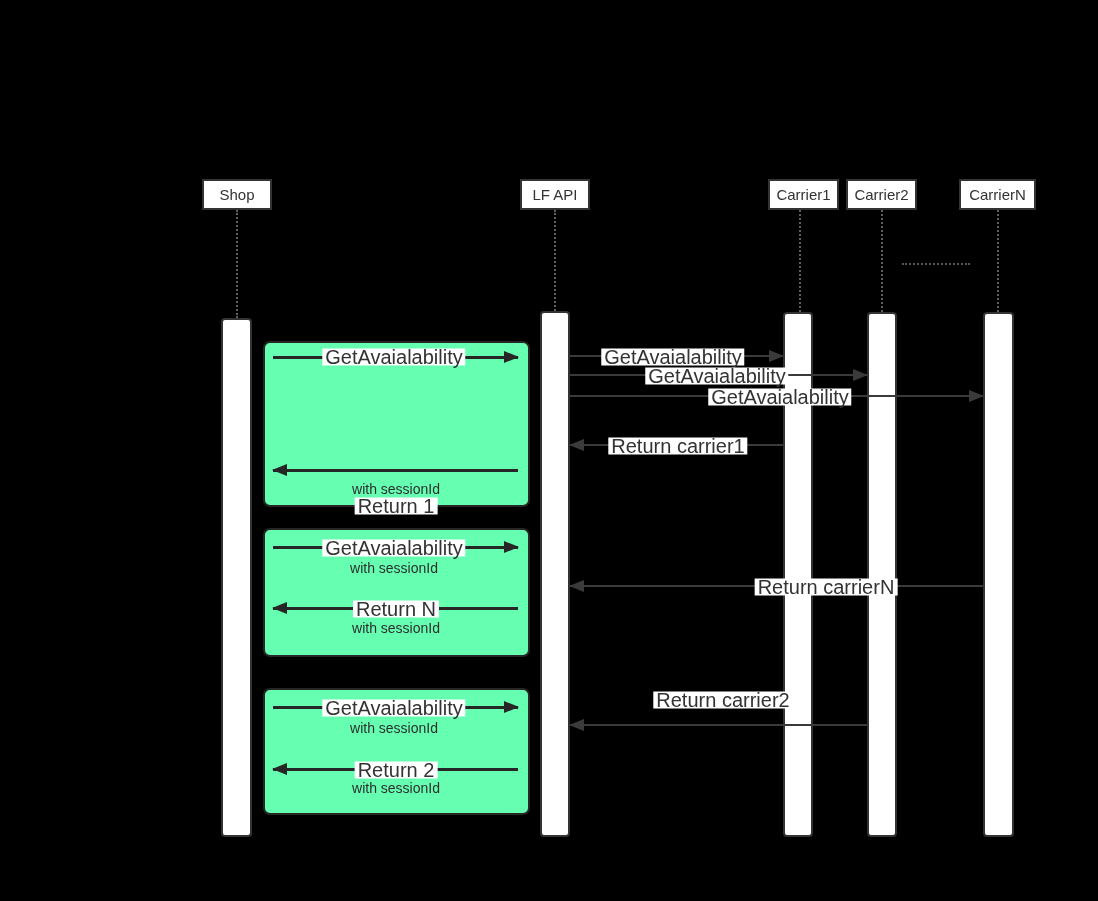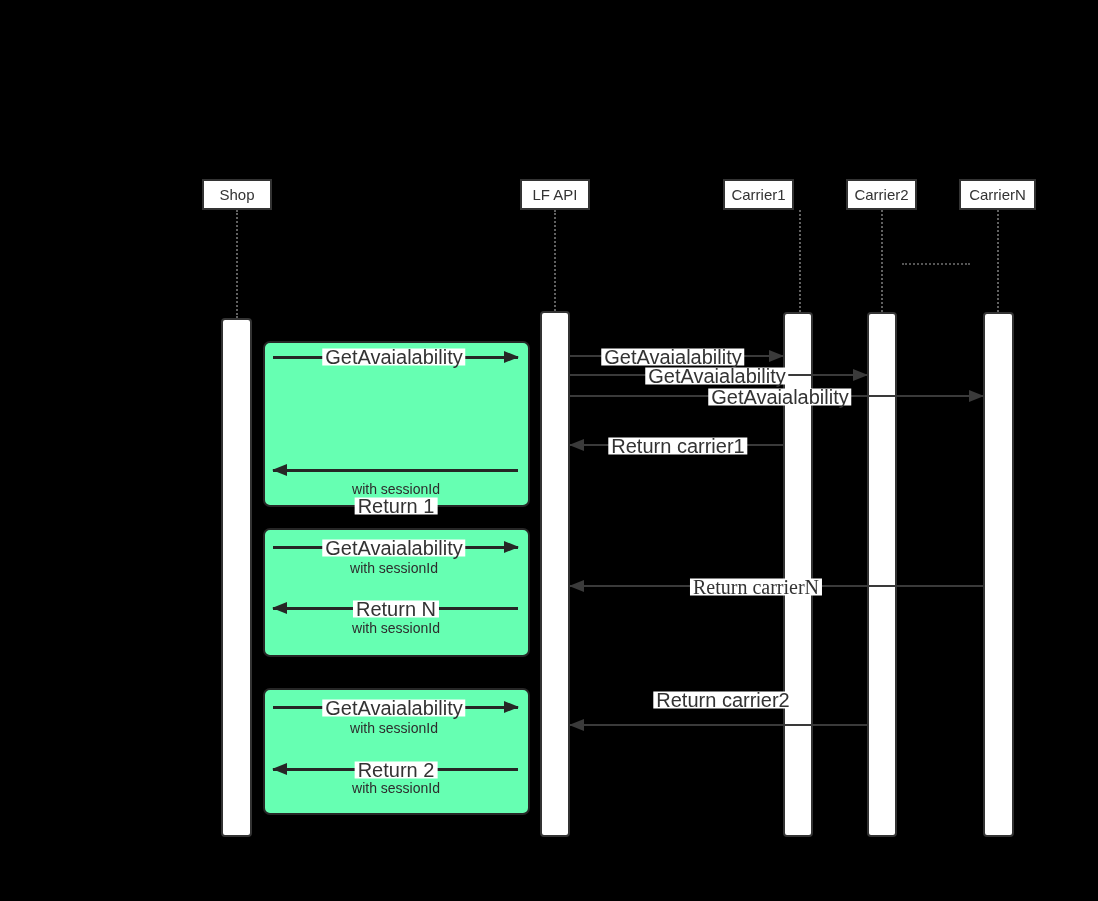--- a/index.html
+++ b/index.html
@@ -42,21 +42,21 @@
   <div class="lifeline" style="left:997px;top:210px;height:102px;"></div>
 
   <div class="ellipsis" style="left:902px;top:263px;width:68px;"></div>
 
   <div class="actor" style="left:202px;top:179px;width:66px;">
     <span>Shop</span>
   </div>
   <div class="actor" style="left:520px;top:179px;width:66px;">
     <span>LF API</span>
   </div>
-  <div class="actor" style="left:723px;top:179px;width:67px;">
+  <div class="actor" style="left:768px;top:179px;width:67px;">
     <span>Carrier1</span>
   </div>
   <div class="actor" style="left:846px;top:179px;width:67px;">
     <span>Carrier2</span>
   </div>
   <div class="actor" style="left:959px;top:179px;width:73px;">
     <span>CarrierN</span>
   </div>
 
   <div class="bar" style="left:221px;top:318px;width:31px;height:519px;"></div>
@@ -130,16 +130,16 @@
 
   <span class="lbl" style="left:394px;top:708px;">GetAvaialability</span>
   <span class="note" style="left:394px;top:728px;">with sessionId</span>
   <span class="lbl" style="left:396px;top:770px;">Return 2</span>
   <span class="note" style="left:396px;top:788px;">with sessionId</span>
 
   <span class="lbl" style="left:673px;top:357px;">GetAvaialability</span>
   <span class="lbl" style="left:717px;top:376px;">GetAvaialability</span>
   <span class="lbl" style="left:780px;top:397px;">GetAvaialability</span>
   <span class="lbl" style="left:678px;top:446px;">Return carrier1</span>
-  <span class="lbl" style="left:756px;top:587px;font-family:Liberation Serif, serif;">Return carrierN</span>
+  <span class="lbl" style="left:826px;top:587px;">Return carrierN</span>
   <span class="lbl" style="left:723px;top:700px;">Return carrier2</span>
 
 </div>
 
 </body></html>

